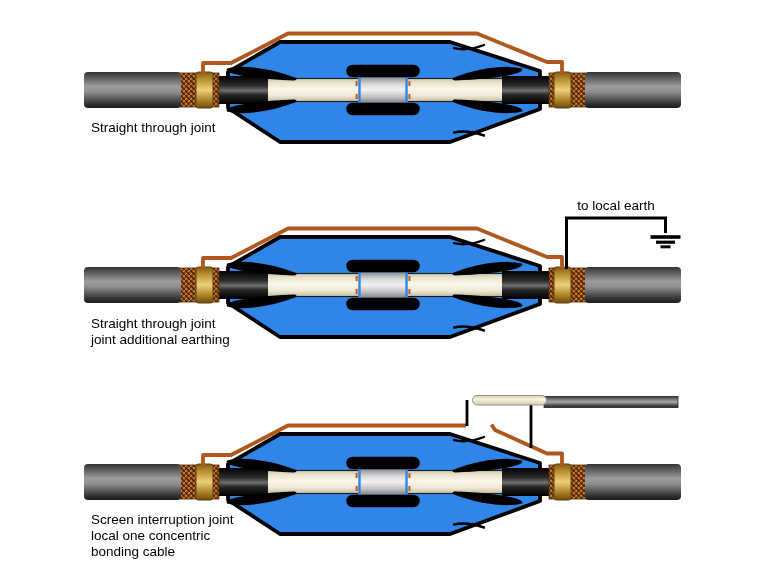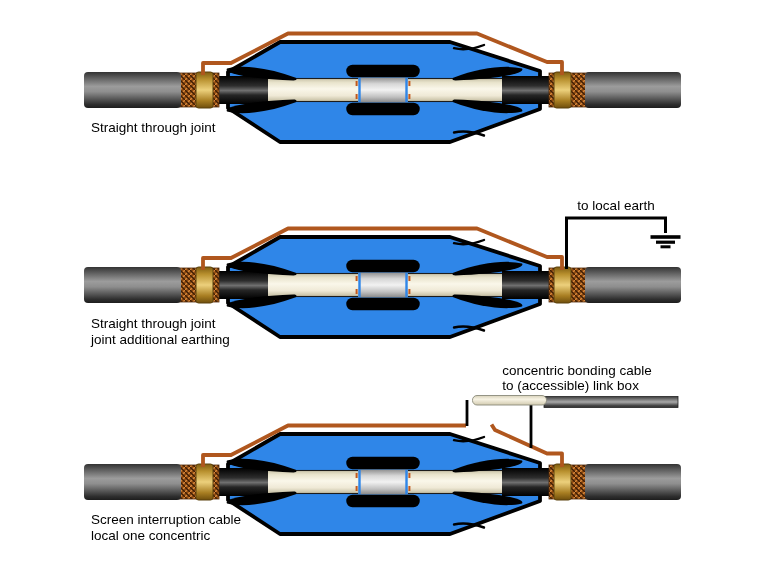--- a/index.html
+++ b/index.html
@@ -15,21 +15,21 @@
   .stage svg{position:absolute;left:0;top:0;}
   .lbl{
     position:absolute;color:var(--text);
     font-family:"Liberation Sans","DejaVu Sans",sans-serif;
     font-size:13.5px;line-height:16px;white-space:nowrap;
   }
   .lbl span{display:block;}
   .ann{
     position:absolute;color:var(--text);
     font-family:"Liberation Sans","DejaVu Sans",sans-serif;
-    font-size:13.5px;line-height:15px;text-align:left;
+    font-size:13.5px;line-height:15px;text-align:right;
     transform:translateX(-50%);white-space:nowrap;
   }
   .ann span{display:block;}
 </style>
 </head>
 <body>
 
 <div class="stage">
 
   <svg width="768" height="565" viewBox="0 0 768 565" aria-hidden="true">
@@ -170,23 +170,20 @@
 
   <div class="ann" style="left:616px;top:198px">
     <span>to local earth</span>
   </div>
 
   <div class="lbl" style="left:91px;top:316px">
     <span>Straight through joint</span>
     <span>joint additional earthing</span>
   </div>
 
-  <div class="ann" style="left:577px;top:363px">
-    <span>concentric bonding cable</span>
-    <span>to (accessible) link box</span>
-  </div>
 
   <div class="lbl" style="left:91px;top:512px">
-    <span>Screen interruption cable</span>
+    <span>Screen interruption joint</span>
     <span>local one concentric</span>
+    <span>bonding cable</span>
   </div>
 
 </div>
 
 </body></html>

